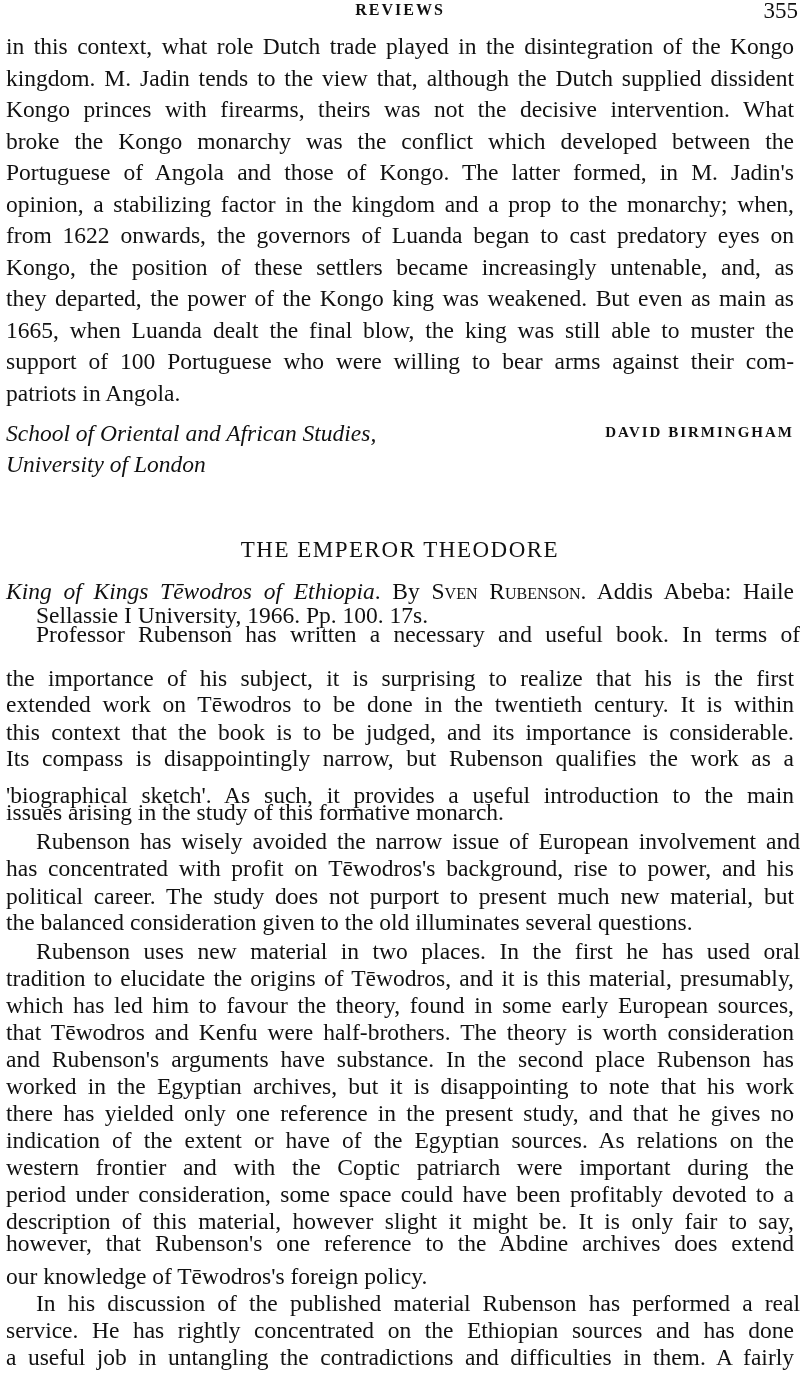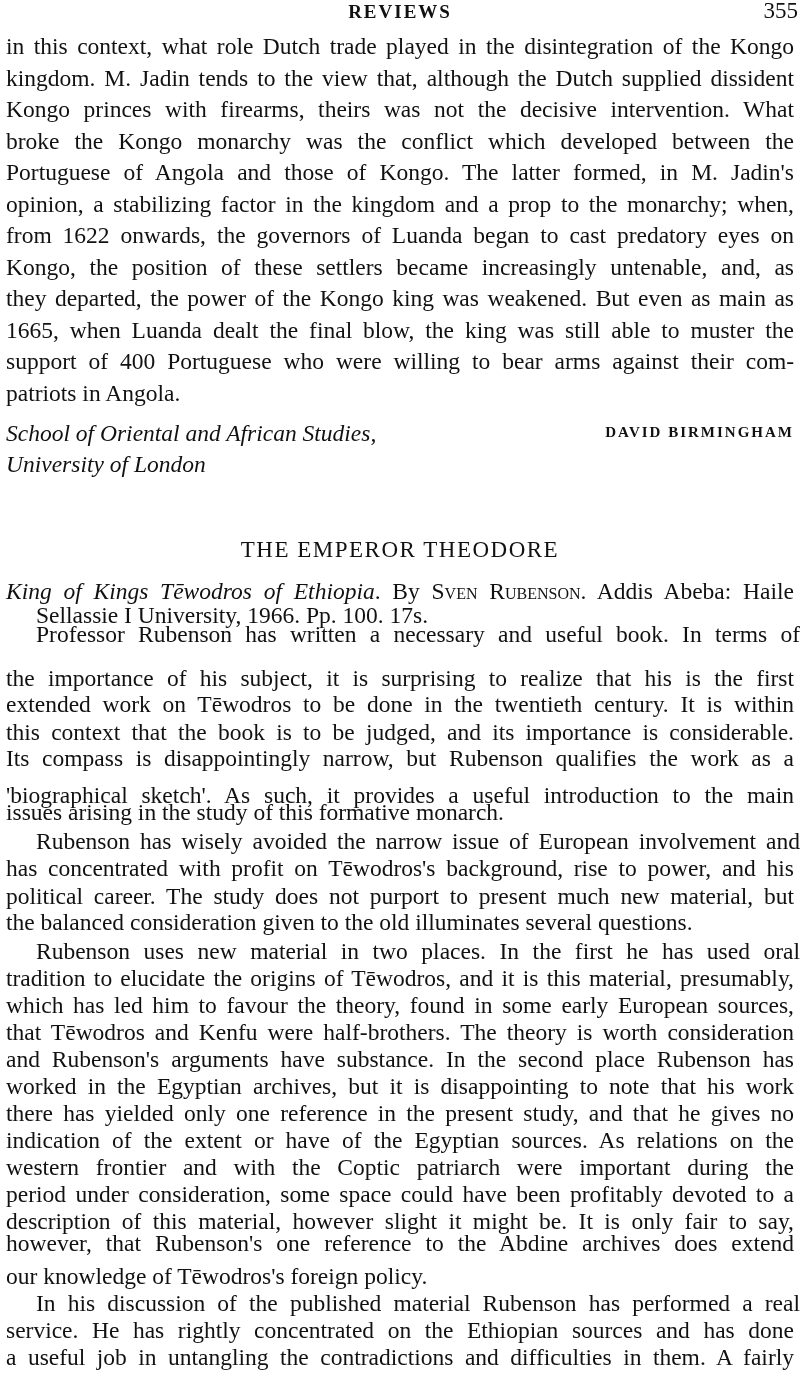--- a/index.html
+++ b/index.html
@@ -1,21 +1,21 @@
 <!DOCTYPE html>
 <html><head>
 <meta charset="utf-8">
 <style>
   html, body { margin: 0; padding: 0; background: #ffffff; }
   body { width: 800px; height: 1374px; overflow: hidden; position: relative;
          font-family: "Liberation Serif", "DejaVu Serif", serif; color: #111; }
   .page { position: absolute; left: 0; top: 0; width: 800px; }
   .running-head { position: absolute; top: 0; left: 0; width: 800px; height: 26px; }
   .running-title { position: absolute; left: 0; width: 800px; top: 1px; text-align: center;
-                   font-size: 19px; letter-spacing: 2px; font-weight: bold; }
+                   font-size: 16px; letter-spacing: 2px; font-weight: bold; }
   .page-number { position: absolute; right: 2px; top: -2px; font-size: 23px; }
   .line { position: absolute; left: 6px; width: 788px; font-size: 23.5px; line-height: 31.5px;
           white-space: nowrap; text-align: justify; text-align-last: justify; }
   .line.last { text-align-last: left; }
   .indent { left: 30px; width: 764px; margin-left: 6px; }
   .ital { font-style: italic; }
   .sc { font-variant: small-caps; }
   .signature { position: absolute; right: 6px; font-size: 15px; letter-spacing: 2px; font-weight: bold; text-align: right; }
   .section-title { position: absolute; left: 0; width: 800px; text-align: center;
                    font-size: 23px; letter-spacing: 1.5px; }
@@ -34,21 +34,21 @@
     <div class="line" style="top:31px">in this context, what role Dutch trade played in the disintegration of the Kongo</div>
     <div class="line" style="top:63px">kingdom. M. Jadin tends to the view that, although the Dutch supplied dissident</div>
     <div class="line" style="top:94px">Kongo princes with firearms, theirs was not the decisive intervention. What</div>
     <div class="line" style="top:126px">broke the Kongo monarchy was the conflict which developed between the</div>
     <div class="line" style="top:157px">Portuguese of Angola and those of Kongo. The latter formed, in M. Jadin's</div>
     <div class="line" style="top:189px">opinion, a stabilizing factor in the kingdom and a prop to the monarchy; when,</div>
     <div class="line" style="top:220px">from 1622 onwards, the governors of Luanda began to cast predatory eyes on</div>
     <div class="line" style="top:252px">Kongo, the position of these settlers became increasingly untenable, and, as</div>
     <div class="line" style="top:283px">they departed, the power of the Kongo king was weakened. But even as main as</div>
     <div class="line" style="top:315px">1665, when Luanda dealt the final blow, the king was still able to muster the</div>
-    <div class="line" style="top:346px">support of 400 Portuguese who were willing to bear arms against their com-</div>
+    <div class="line" style="top:346px">support of 100 Portuguese who were willing to bear arms against their com-</div>
     <div class="line last" style="top:378px">patriots in Angola.</div>
 
     <div class="line last ital" style="top:418px">School of Oriental and African Studies,</div>
     <div class="signature" style="top:424px">DAVID BIRMINGHAM</div>
     <div class="line last ital" style="top:449px">University of London</div>
   </div>
 
   <div class="section-title" style="top:537px">THE EMPEROR THEODORE</div>
 
   <div class="line" style="top:576px"><span class="ital">King of Kings Tēwodros of Ethiopia</span><span>. By </span><span class="sc">Sven Rubenson</span><span>. Addis Abeba: Haile</span></div>

